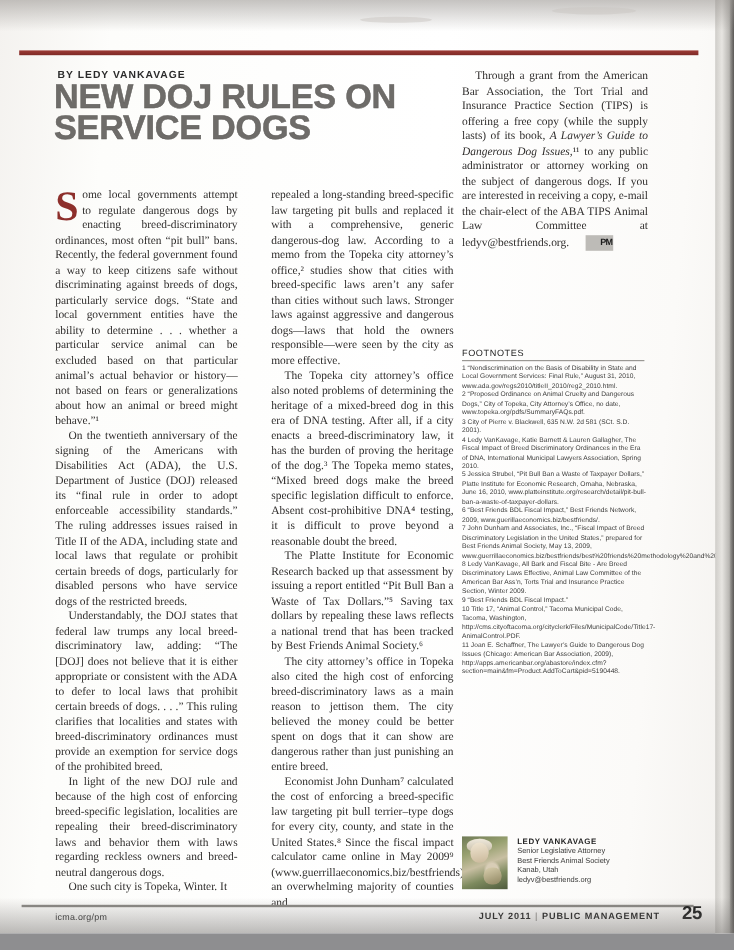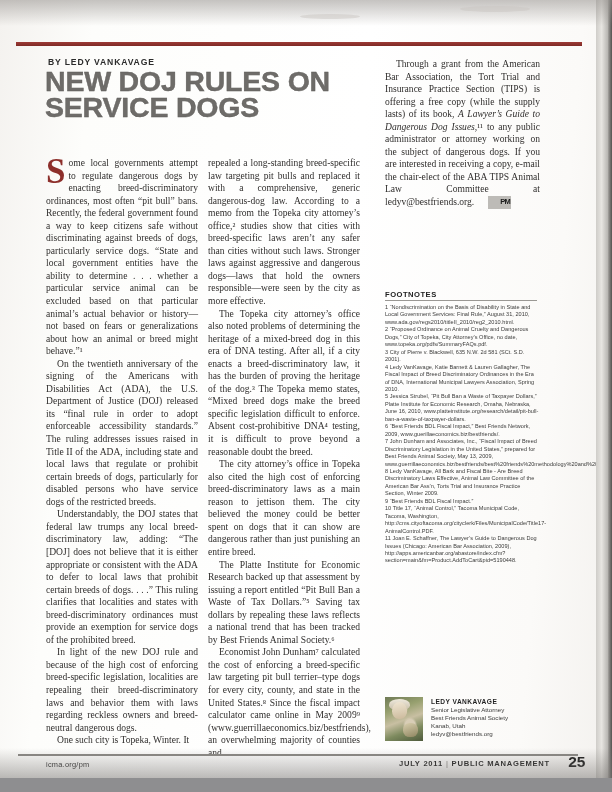--- a/index.html
+++ b/index.html
@@ -81,21 +81,21 @@
     font-size:9.55px;line-height:12.55px;
     color:#302e2d;
     text-align:justify;
     -moz-text-align-last:left;
     text-align-last:left;
     hyphens:none;
   }
   .col p{margin:0;text-indent:11px;}
   .col p.first{text-indent:0;}
   #col1{left:46px;top:157px;width:152px;}
-  #col2{left:208px;top:157px;width:152px;}
+  #col2{left:226px;top:157px;width:152px;}
   #col3{left:385px;top:58px;width:155px;}
 
   .dropcap{
     float:left;
     font-family:"Liberation Serif",serif;
     font-weight:bold;
     font-size:35px;line-height:28px;
     color:#8d2f2b;
     margin:1px 3px 0 0;
     padding:0;
@@ -105,21 +105,21 @@
     font-family:"Liberation Sans",sans-serif;
     font-weight:bold;font-size:7.5px;letter-spacing:-.6px;
     color:#1c1c1c;background:#bdbbb7;
     padding:0 1px;margin-left:14px;vertical-align:1px;
   }
 
   
   .fn-head{
     position:absolute;left:385px;top:290px;
     font-family:"Liberation Sans",sans-serif;
-    font-weight:bold;font-size:7.6px;letter-spacing:.5px;color:#222;
+    font-weight:normal;font-size:7.6px;letter-spacing:.5px;color:#222;
   }
   .fn-rule{position:absolute;left:385px;top:300px;width:152px;height:1px;background:#9a9894;}
   .fn-list{
     position:absolute;left:385px;top:304px;width:154px;
     font-family:"Liberation Sans",sans-serif;
     font-size:5.55px;line-height:7.45px;color:#3b3b3a;
     letter-spacing:.03px;
   }
   .fn-list div{margin:0;}
 
@@ -198,22 +198,22 @@
       </p>
       <p><span>On the twentieth anniversary of the signing of the Americans with Disabilities Act (ADA), the U.S. Department of Justice (DOJ) released its “final rule in order to adopt enforceable accessibility standards.” The ruling addresses issues raised in Title II of the ADA, including state and local laws that regulate or prohibit certain breeds of dogs, particularly for disabled persons who have service dogs of the restricted breeds.</span></p>
       <p><span>Understandably, the DOJ states that federal law trumps any local breed-discriminatory law, adding: “The [DOJ] does not believe that it is either appropriate or consistent with the ADA to defer to local laws that prohibit certain breeds of dogs. . . .” This ruling clarifies that localities and states with breed-discriminatory ordinances must provide an exemption for service dogs of the prohibited breed.</span></p>
       <p><span>In light of the new DOJ rule and because of the high cost of enforcing breed-specific legislation, localities are repealing their breed-discriminatory laws and behavior them with laws regarding reckless owners and breed-neutral dangerous dogs.</span></p>
       <p><span>One such city is Topeka, Winter. It</span></p>
     </div>
 
     <div class="col" id="col2">
       <p class="first"><span>repealed a long-standing breed-specific law targeting pit bulls and replaced it with a comprehensive, generic dangerous-dog law. According to a memo from the Topeka city attorney’s office,² studies show that cities with breed-specific laws aren’t any safer than cities without such laws. Stronger laws against aggressive and dangerous dogs—laws that hold the owners responsible—were seen by the city as more effective.</span></p>
       <p><span>The Topeka city attorney’s office also noted problems of determining the heritage of a mixed-breed dog in this era of DNA testing. After all, if a city enacts a breed-discriminatory law, it has the burden of proving the heritage of the dog.³ The Topeka memo states, “Mixed breed dogs make the breed specific legislation difficult to enforce. Absent cost-prohibitive DNA⁴ testing, it is difficult to prove beyond a reasonable doubt the breed.</span></p>
+      <p><span>The Platte Institute for Economic Research backed up that assessment by issuing a report entitled “Pit Bull Ban a Waste of Tax Dollars.”⁵ Saving tax dollars by repealing these laws reflects a national trend that has been tracked by Best Friends Animal Society.⁶</span></p>
       <p><span>The city attorney’s office in Topeka also cited the high cost of enforcing breed-discriminatory laws as a main reason to jettison them. The city believed the money could be better spent on dogs that it can show are dangerous rather than just punishing an entire breed.</span></p>
-      <p><span>The Platte Institute for Economic Research backed up that assessment by issuing a report entitled “Pit Bull Ban a Waste of Tax Dollars.”⁵ Saving tax dollars by repealing these laws reflects a national trend that has been tracked by Best Friends Animal Society.⁶</span></p>
       <p><span>Economist John Dunham⁷ calculated the cost of enforcing a breed-specific law targeting pit bull terrier–type dogs for every city, county, and state in the United States.⁸ Since the fiscal impact calculator came online in May 2009⁹ (www.guerrillaeconomics.biz/bestfriends), an overwhelming majority of counties and</span></p>
     </div>
 
     <div class="col" id="col3">
       <p><span>Through a grant from the American Bar Association, the Tort Trial and Insurance Practice Section (TIPS) is offering a free copy (while the supply lasts) of its book, </span><i>A Lawyer’s Guide to Dangerous Dog Issues,</i><span>¹¹ to any public administrator or attorney working on the subject of dangerous dogs. If you are interested in receiving a copy, e-mail the chair-elect of the ABA TIPS Animal Law Committee at ledyv@bestfriends.org.</span><span class="pm-mark">PM</span></p>
     </div>
 
     <div class="fn-head">FOOTNOTES</div>
     <div class="fn-rule"></div>
     <div class="fn-list">

